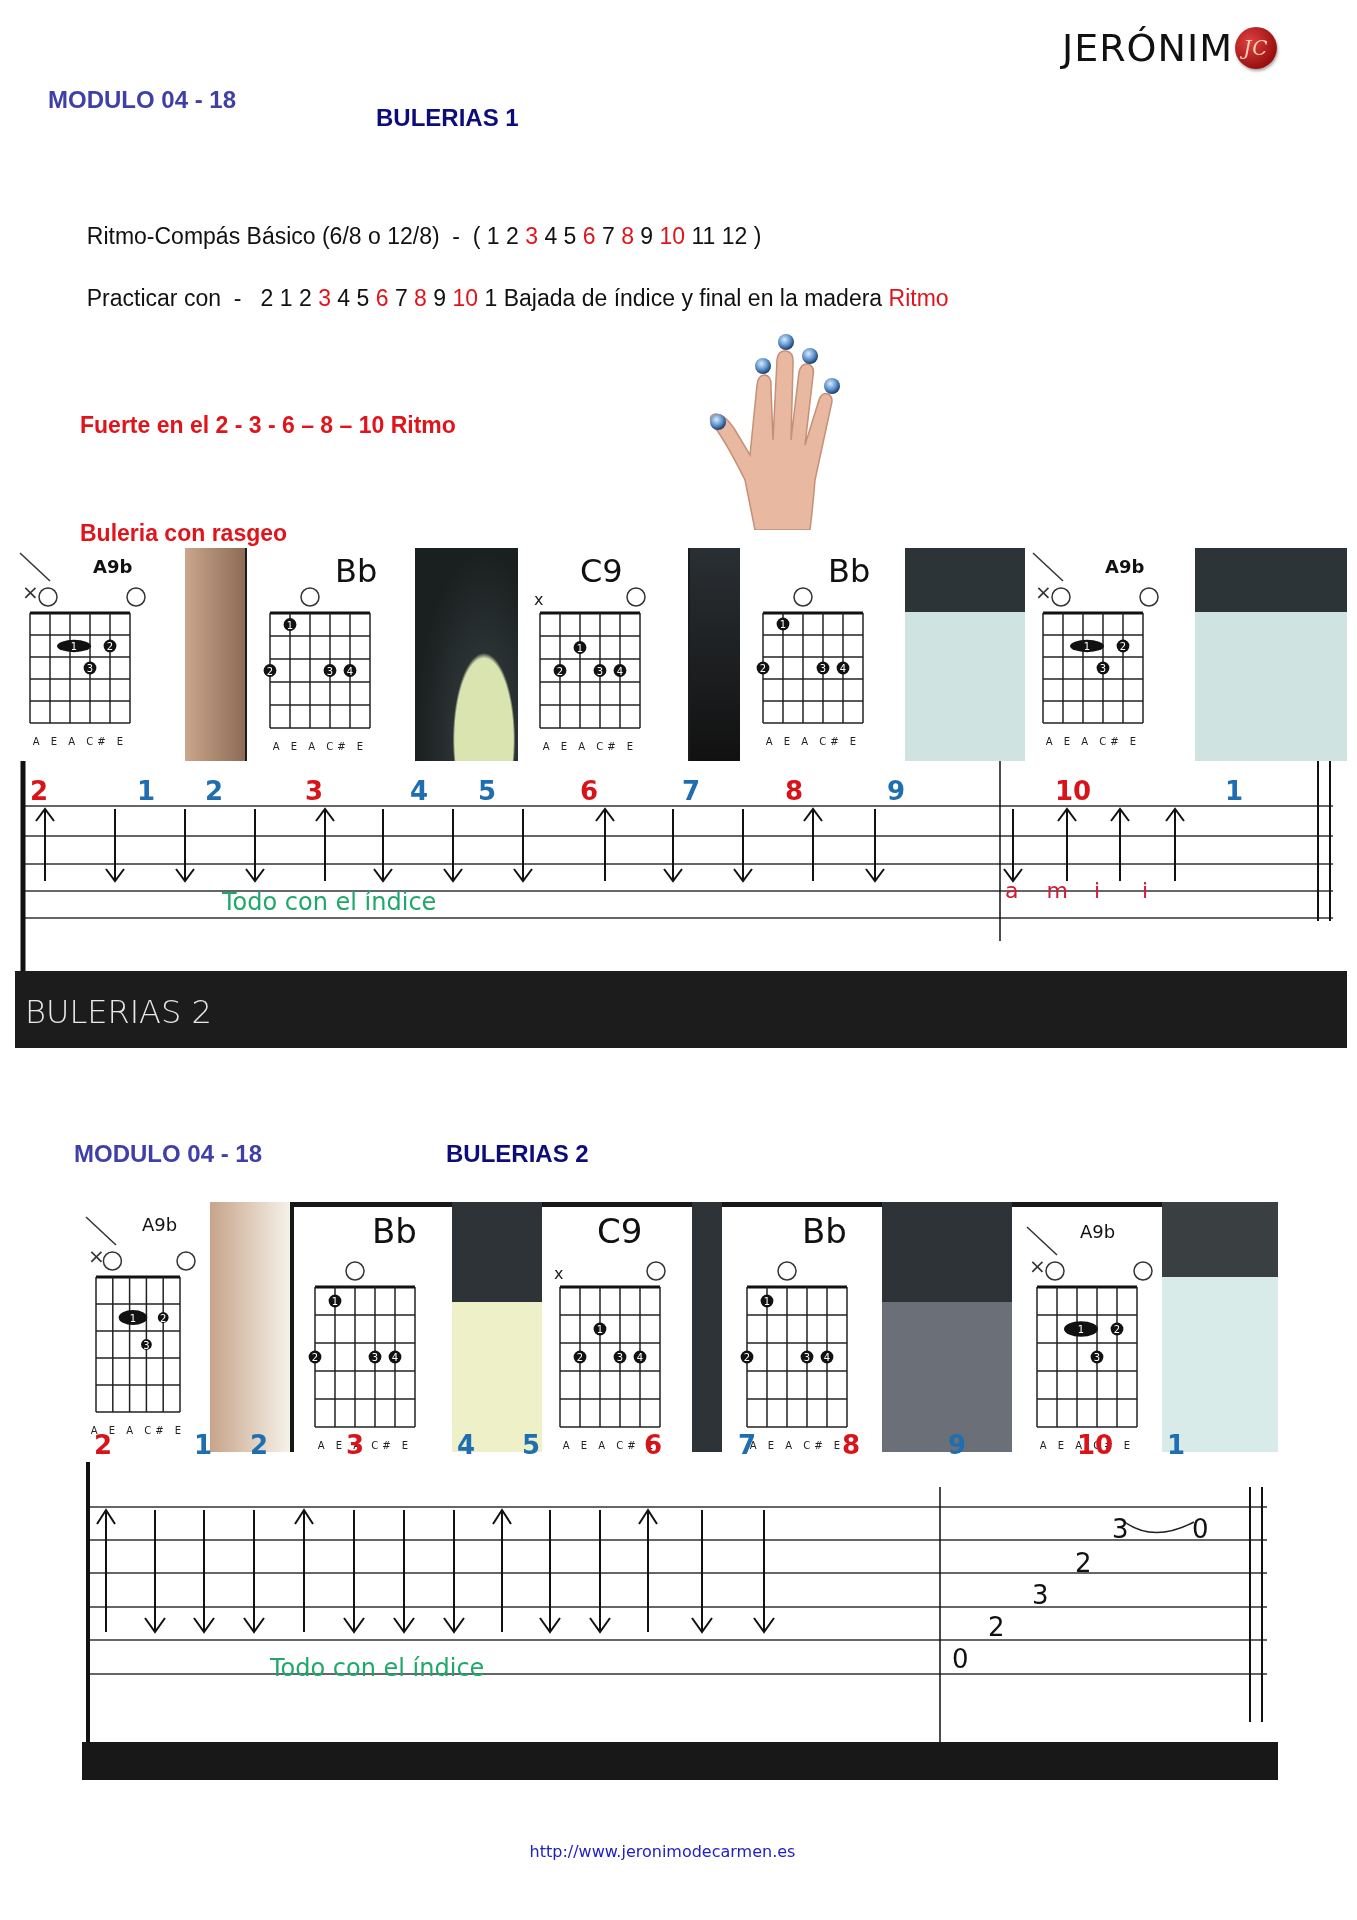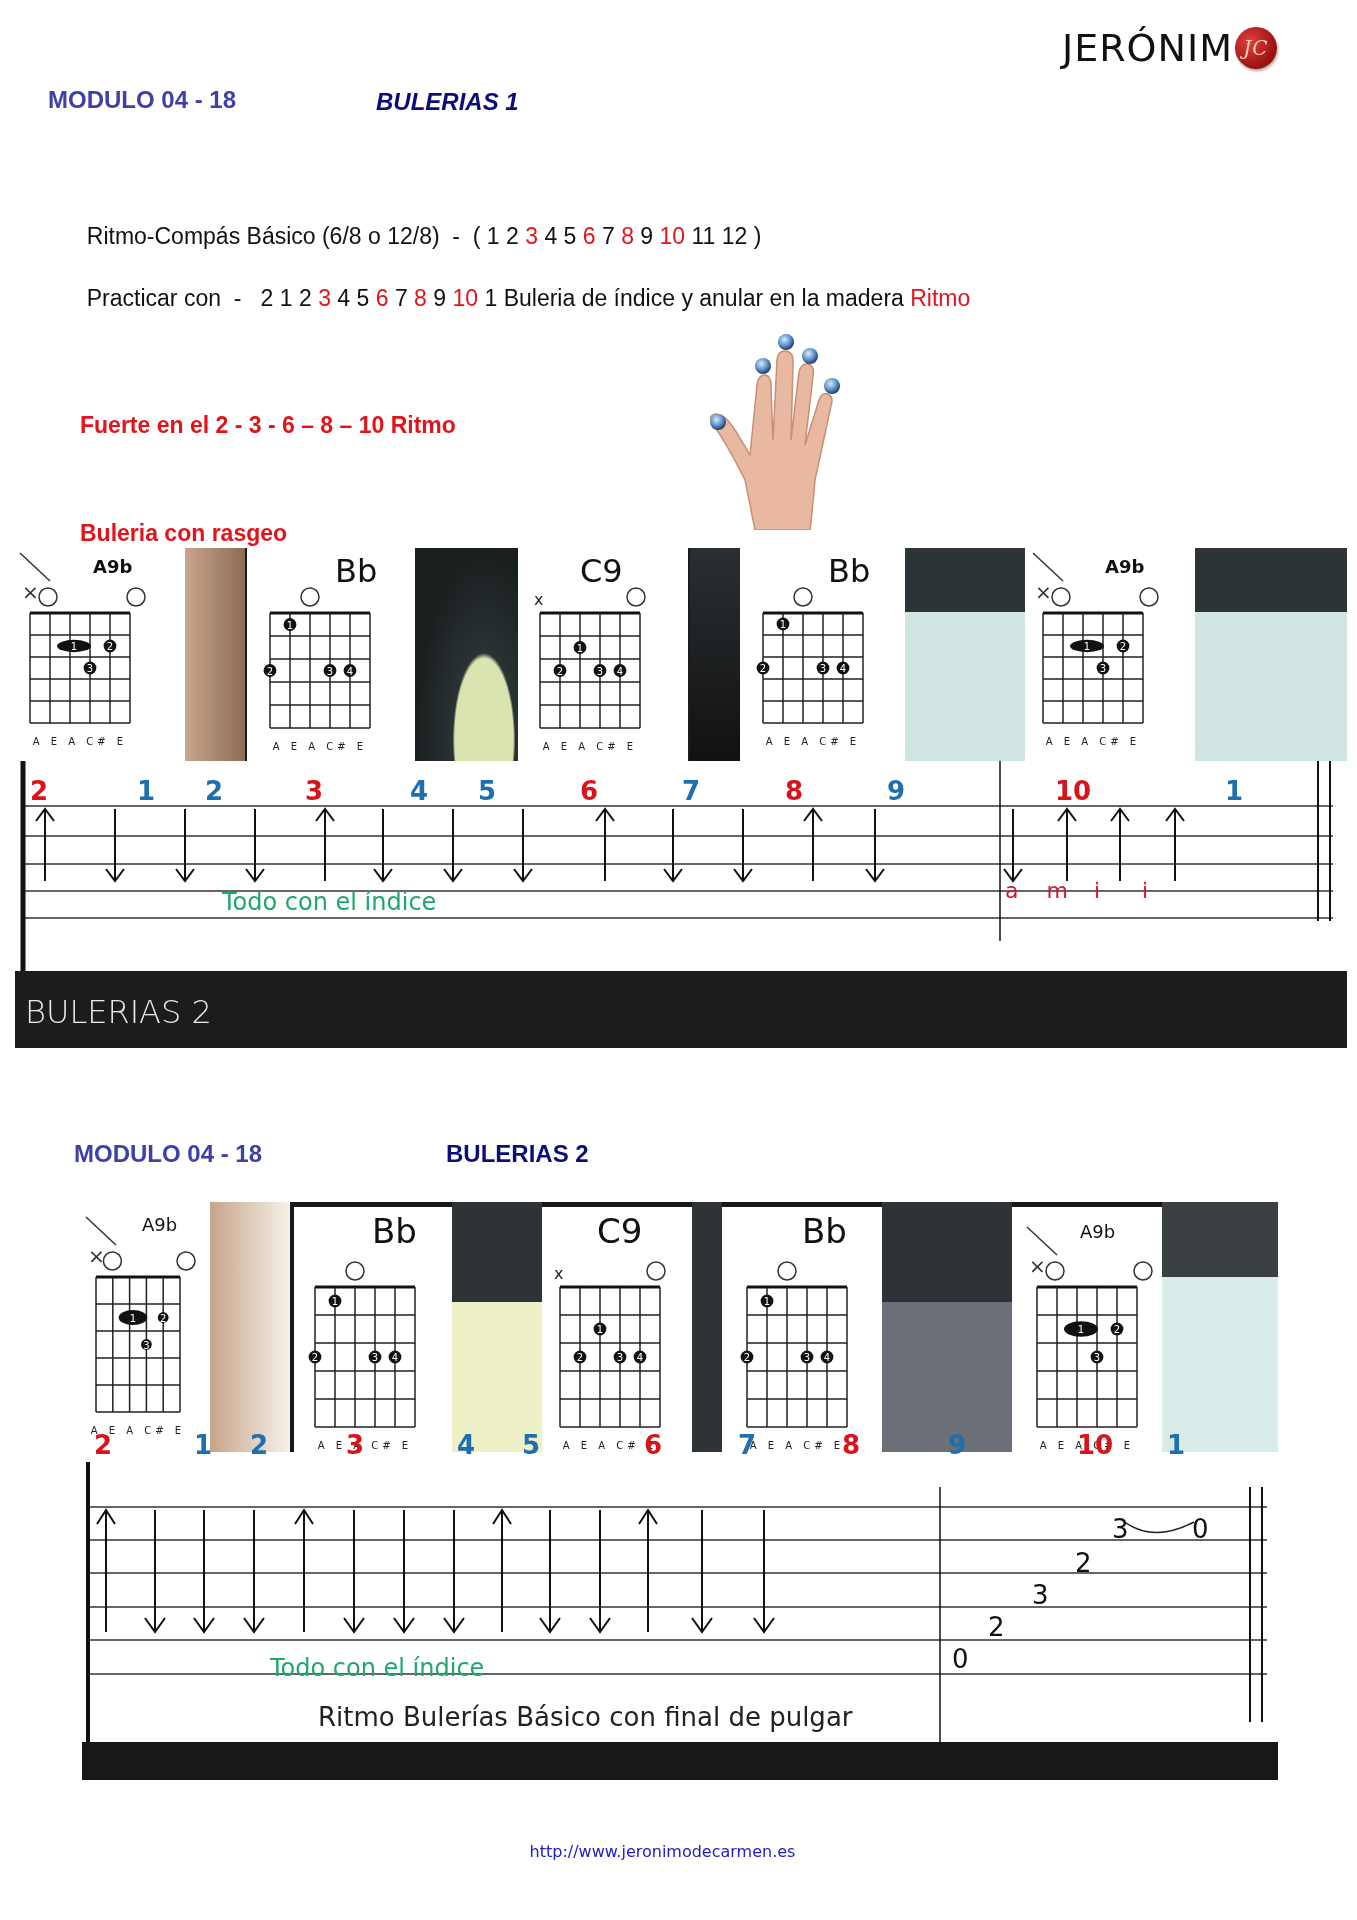--- a/index.html
+++ b/index.html
@@ -31,28 +31,28 @@
 </style>
 </head>
 <body>
 
 <div class="abs logo">
   <span>JERÓNIM</span>
   <span class="logo-badge">JC</span>
 </div>
 
 <div class="abs mod" style="left:48px; top:86px;">MODULO  04 - 18</div>
-<div class="abs mod-title" style="left:376px; top:88px;font-style:italic;">BULERIAS 1</div>
+<div class="abs mod-title" style="left:376px; top:104px;">BULERIAS 1</div>
 
 <div class="abs line" style="left:74px; top:196px;">
   <span>Ritmo-Compás Básico (6/8 o 12/8)  -  ( </span><span id="rhythm-beats"><span>1 </span><span>2 </span><span class="red">3 </span><span>4 </span><span>5 </span><span class="red">6 </span><span>7 </span><span class="red">8 </span><span>9 </span><span class="red">10 </span><span>11 </span><span>12</span></span><span> )</span>
 </div>
 
 <div class="abs line" style="left:74px; top:258px;">
-  <span>Practicar con  -   </span><span id="practice-beats"><span>2 </span><span>1 </span><span>2 </span><span class="red">3 </span><span>4 </span><span>5 </span><span class="red">6 </span><span>7 </span><span class="red">8 </span><span>9 </span><span class="red">10 </span><span>1</span></span><span> Buleria de índice y anular en la madera </span><span class="red">Ritmo</span>
+  <span>Practicar con  -   </span><span id="practice-beats"><span>2 </span><span>1 </span><span>2 </span><span class="red">3 </span><span>4 </span><span>5 </span><span class="red">6 </span><span>7 </span><span class="red">8 </span><span>9 </span><span class="red">10 </span><span>1</span></span><span> Bajada de índice y final en la madera </span><span class="red">Ritmo</span>
 </div>
 
 <div class="abs redtxt" style="left:80px; top:412px;">Fuerte en el 2 - 3 - 6 – 8 – 10 Ritmo</div>
 <div class="abs redtxt" style="left:80px; top:474px;margin-top:46px;">Buleria con rasgeo</div>
 
 <div class="abs hand">
   <svg width="170" height="200" viewBox="0 0 170 200">
     <defs>
       <radialGradient id="ball" cx="40%" cy="35%" r="65%">
         <stop offset="0%" stop-color="#d8ecff"></stop>
@@ -475,16 +475,15 @@
     </div>
   <div id="tabnums">
       <div class="tabn" style="left: 870px; top: 442px;">0</div>
       <div class="tabn" style="left: 906px; top: 410px;">2</div>
       <div class="tabn" style="left: 950px; top: 378px;">3</div>
       <div class="tabn" style="left: 993px; top: 346px;">2</div>
       <div class="tabn" style="left: 1030px; top: 312px;">3</div>
       <div class="tabn" style="left: 1110px; top: 312px;">0</div>
     </div>
   <div class="green" style="left:188px; top:452px;">Todo con el índice</div>
-  <div class="cap" style="left:236px; top:500px;">Ritmo Bulerías Básico con final de pulgar</div>
 </div>
 
 <div class="abs url">http://www.jeronimodecarmen.es</div>
 
 </body></html>

